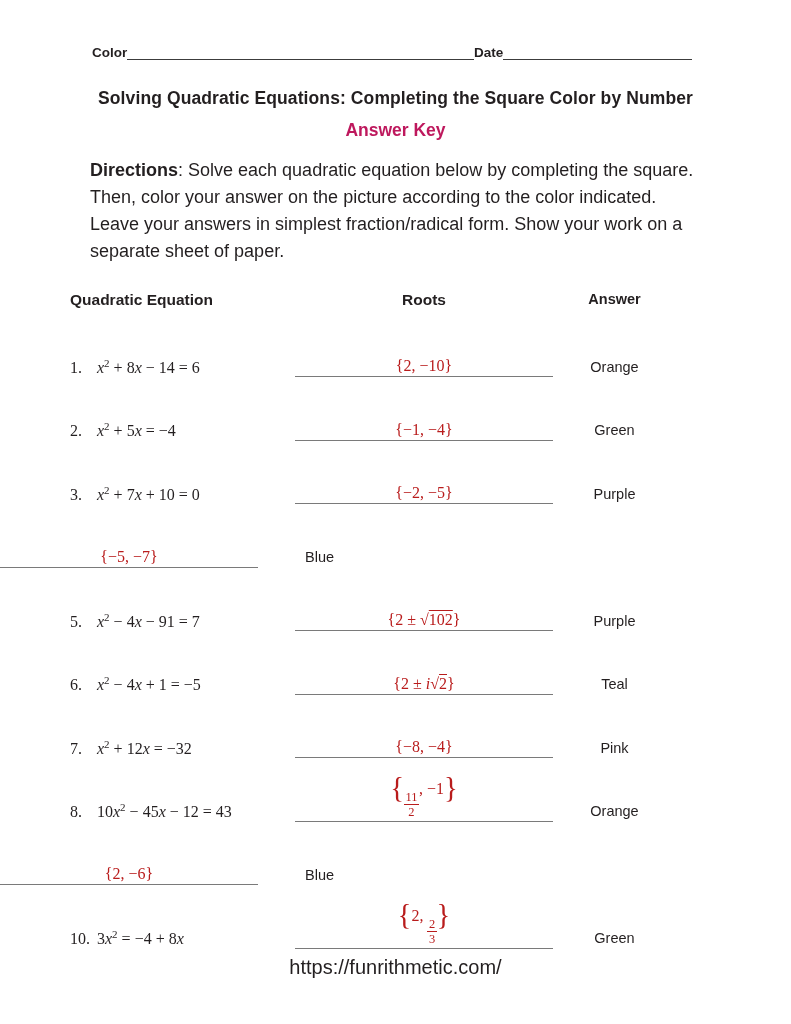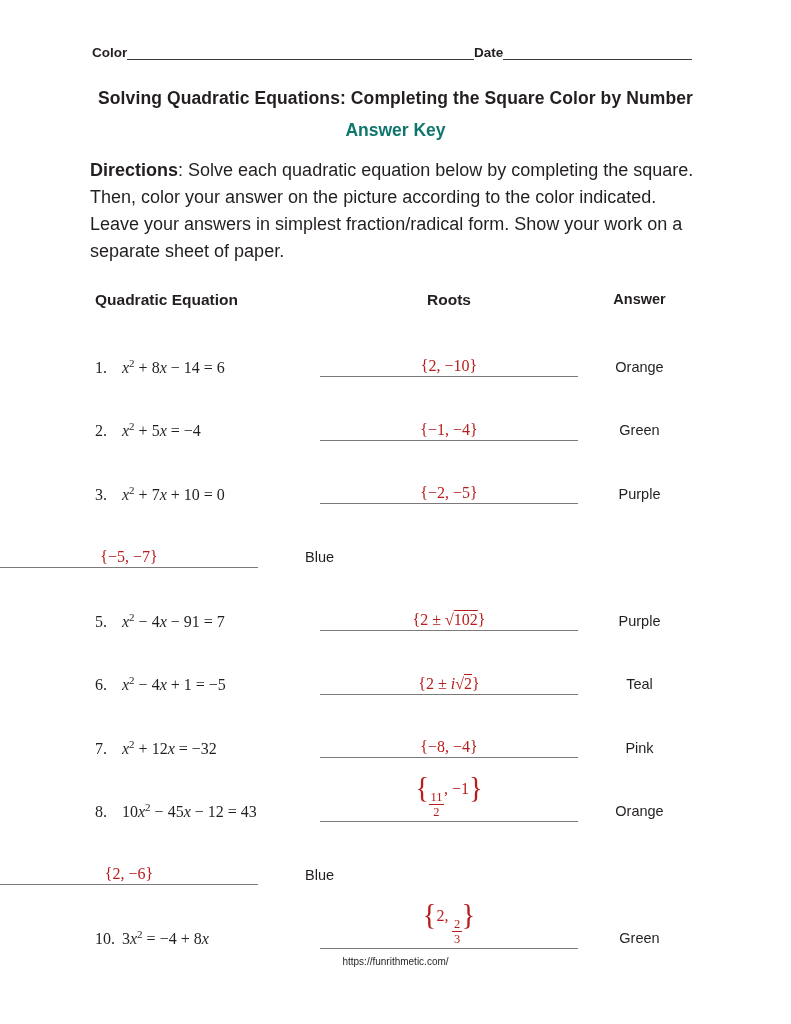--- a/index.html
+++ b/index.html
@@ -11,28 +11,28 @@
   
   .topline {
     display:flex; align-items:flex-end;
     margin:44px 99px 0 92px; font-size:13.5px; font-weight:bold;
   }
   .blank-fill { border-bottom:1.6px solid #3c3c3c; height:16px; }
   .fill-name { flex:342 1 0; }
   .fill-date { flex:186 1 0; }
   
   .title { margin-top:28px; text-align:center; font-size:17.5px; font-weight:bold; letter-spacing:0.1px; }
-  .answer-key { margin-top:11px; text-align:center; font-size:17.5px; font-weight:bold; color:#0f766e; }
+  .answer-key { margin-top:11px; text-align:center; font-size:17.5px; font-weight:bold; color:#be185d; }
   
   .directions { margin:16px 95px 0 90px; font-size:18px; line-height:1.5; }
   .directions b { font-weight:bold; }
   
   .hdr-row, .row { display:flex; }
   .hdr-row { margin-top:26px; font-weight:bold; font-size:15.5px; }
-  .cell-eq   { width:225px; padding-left:95px; box-sizing:content-box; }
+  .cell-eq   { width:225px; padding-left:70px; box-sizing:content-box; }
   .cell-roots{ width:258px; }
   .cell-color{ width:123px; text-align:center; }
   .rows { margin-top:26px; }
   .row { height:63.5px; }
   .row .cell-eq, .row .cell-color { align-self:center; }
   .row .cell-roots { align-self:flex-start; }
   .cell-color { font-size:14.5px; }
   .qnum { display:inline-block; width:27px; font-family:"Liberation Serif", serif; font-size:16px; }
   .eq { font-family:"Liberation Serif", serif; font-size:16px; white-space:nowrap; }
   .eq sup, .answer sup { font-size:11px; }
@@ -46,21 +46,21 @@
   }
   .answer .vl, .eq .vl { text-decoration:overline; }
   .answer em { font-style:italic; }
   .fr {
     display:inline-flex; flex-direction:column; text-align:center;
     font-size:0.78em; line-height:1.15; vertical-align:-0.55em;
   }
   .fr > span:first-child { border-bottom:1.3px solid currentColor; padding:0 0.12em; }
   .bb { font-size:1.8em; line-height:0; vertical-align:-0.12em; font-weight:400; }
   
-  .footer { position:absolute; left:0; right:0; top:956px; text-align:center; font-size:10px; }
+  .footer { position:absolute; left:0; right:0; top:956px; text-align:center; font-size:20px; }
 </style>
 </head>
 <body>
 
 <div class="page">
 
   <div class="topline">
     <span>Color</span>
     <span class="blank-fill fill-name"></span>
     <span>Date</span>

